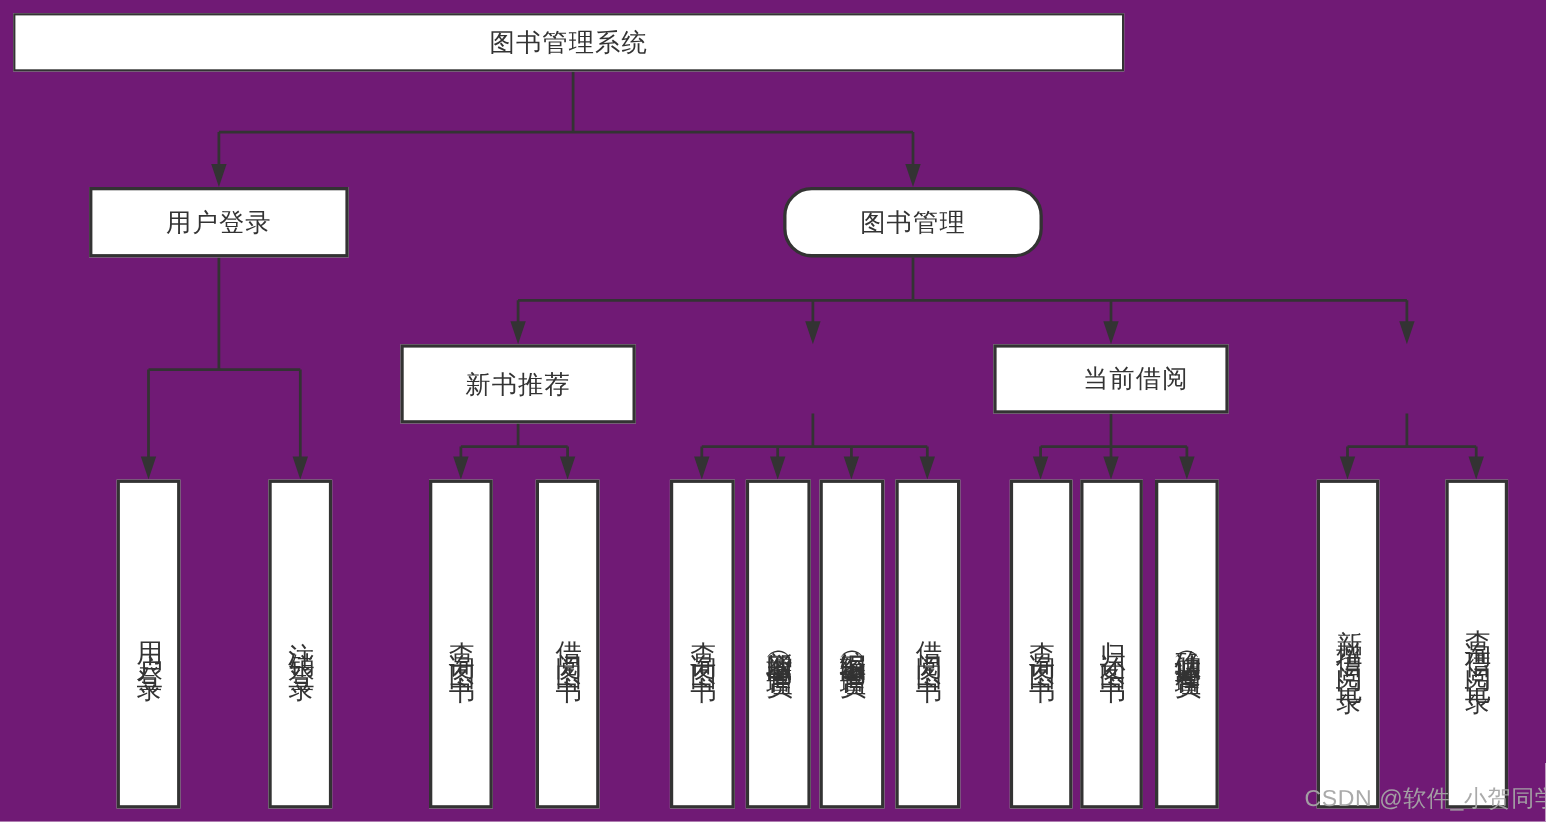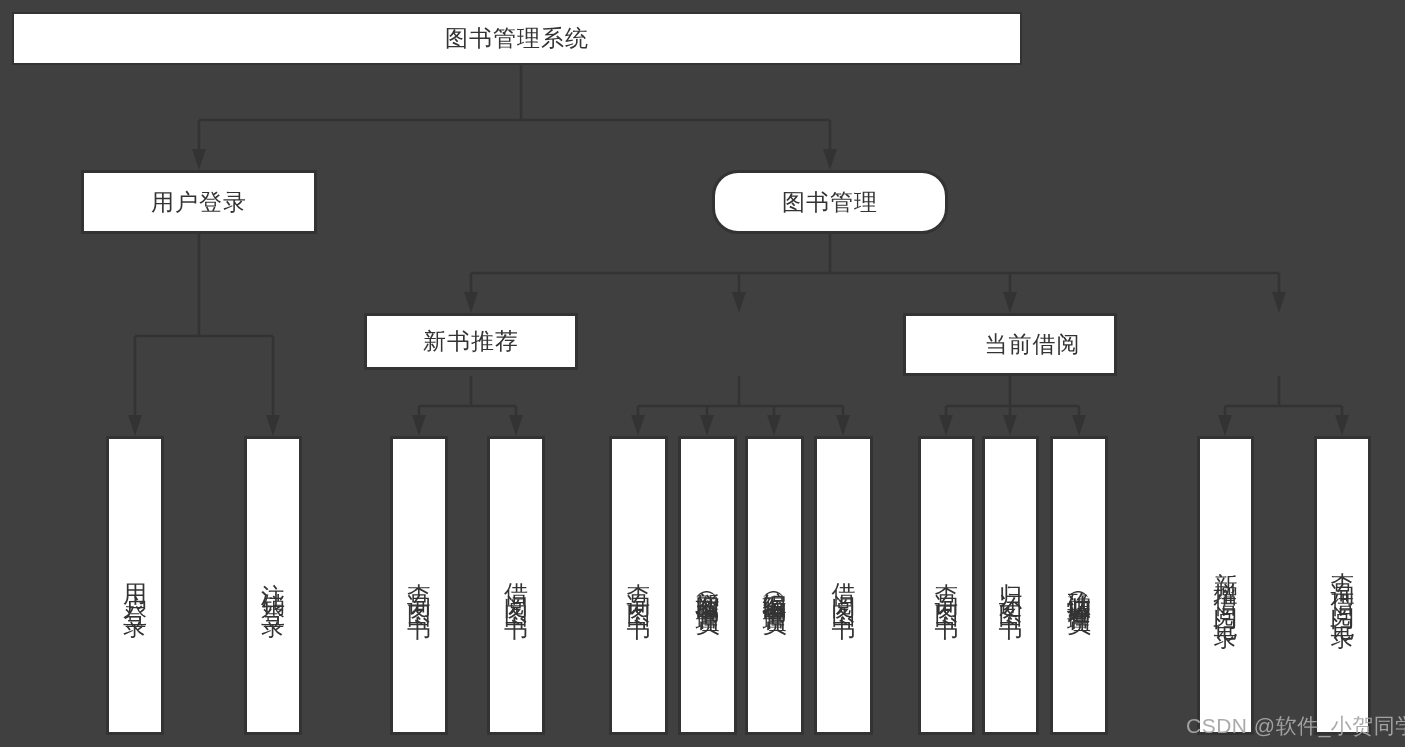--- a/index.html
+++ b/index.html
@@ -1,20 +1,20 @@
 <!DOCTYPE html>
 <html><head>
 <meta charset="utf-8">
 <style>
   html, body { margin: 0; padding: 0; background: #ffffff; }
   .stage {
     position: relative;
     width: 1405px;
     height: 747px;
-    background: #404040;
+    background: #701a75;
     font-family: "Liberation Sans", "DejaVu Sans", sans-serif;
     color: #333333;
     overflow: hidden;
   }
   .connectors {
     position: absolute;
     left: 0; top: 0;
     width: 1405px; height: 747px;
   }
   .box {
@@ -108,21 +108,21 @@
       <polygon points="1218,415 1232,415 1225,436"></polygon>
       <polygon points="1335,415 1349,415 1342,436"></polygon>
     </g>
   </svg>
 
   <div class="box root-box" style="left:12px; top:12px; width:1010px; height:53px;">图书管理系统</div>
 
   <div class="box h-box" style="left:81px; top:170px; width:236px; height:64px;">用户登录</div>
   <div class="box h-box" style="left:712px; top:170px; width:236px; height:64px;border-radius:26px;">图书管理</div>
 
-  <div class="box h-box" style="left:364px; top:313px; width:214px; height:57px;">新书推荐</div>
+  <div class="box h-box" style="left:364px; top:313px; width:214px; height:72px;">新书推荐</div>
   <div class="box h-box" style="left:903px; top:313px; width:214px; height:63px;padding-left:45px;">当前借阅</div>
 
   <div class="box v-box" style="left:106px; top:436px; width:58px; height:299px;">用户登录</div>
   <div class="box v-box" style="left:244px; top:436px; width:58px; height:299px;">注销登录</div>
 
   <div class="box v-box" style="left:390px; top:436px; width:58px; height:299px;">查询图书</div>
   <div class="box v-box" style="left:487px; top:436px; width:58px; height:299px;">借阅图书</div>
 
   <div class="box v-box" style="left:609px; top:436px; width:59px; height:299px;">查询图书</div>
   <div class="box v-box tight" style="left:678px; top:436px; width:59px; height:299px;">新增图书（管理员）</div>

